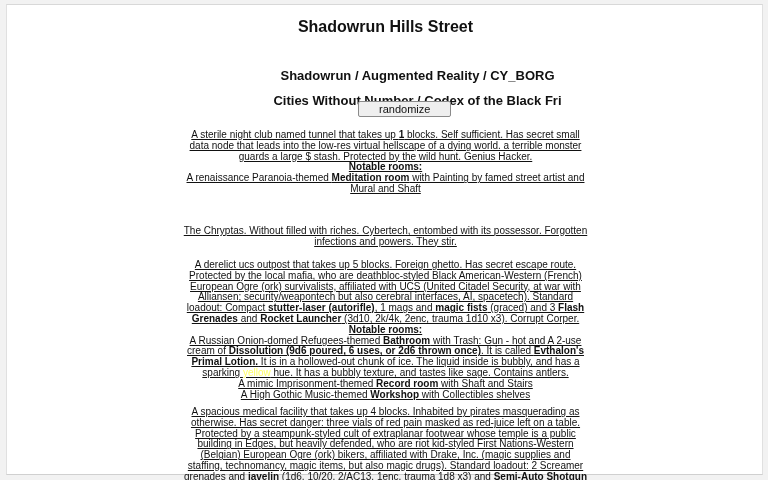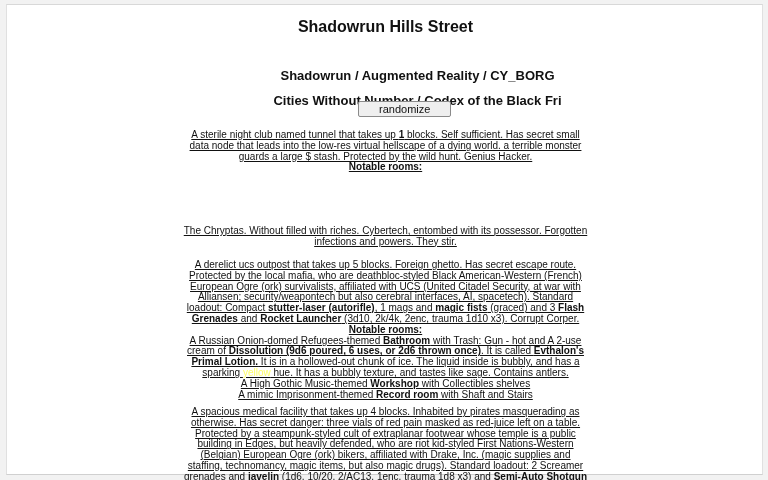--- a/index.html
+++ b/index.html
@@ -60,31 +60,32 @@
 <div class="frame">
   <div class="content">
     <h1>Shadowrun Hills Street</h1>
     <h2 class="sub1">Shadowrun / Augmented Reality / CY_BORG</h2>
     <h2 class="sub2">Cities Without Number / Codex of the Black Fri</h2>
     <button class="btn">randomize</button>
 
     <div class="block b1">
       <p><span>A sterile night club named tunnel that takes up </span><b>1</b><span> blocks. Self sufficient. Has secret small data node that leads into the low-res virtual hellscape of a dying world. a terrible monster guards a large $ stash. Protected by the wild hunt. Genius Hacker.</span></p>
       <p><b>Notable rooms:</b></p>
+      <p><span>A renaissance Paranoia-themed </span><b>Meditation room</b><span> with Painting by famed street artist and Mural and Shaft</span></p>
     </div>
 
     <div class="block b2">
       <p>The Chryptas. Without filled with riches. Cybertech, entombed with its possessor. Forgotten infections and powers. They stir.</p>
     </div>
 
     <div class="block b3">
       <p><span>A derelict ucs outpost that takes up 5 blocks. Foreign ghetto. Has secret escape route. Protected by the local mafia, who are deathbloc-styled Black American-Western (French) European Ogre (ork) survivalists, affiliated with UCS (United Citadel Security, at war with Alliansen; security/weapontech but also cerebral interfaces, AI, spacetech). Standard loadout: Compact </span><b>stutter-laser (autorifle)</b><span>, 1 mags and </span><b>magic fists</b><span> (graced) and 3 </span><b>Flash Grenades</b><span> and </span><b>Rocket Launcher</b><span> (3d10, 2k/4k, 2enc, trauma 1d10 x3). Corrupt Corper.</span></p>
       <p><b>Notable rooms:</b></p>
       <p><span>A Russian Onion-domed Refugees-themed </span><b>Bathroom</b><span> with Trash: Gun - hot and A 2-use cream of </span><b>Dissolution (9d6 poured, 6 uses, or 2d6 thrown once)</b><span>. It is called </span><b>Evthalon's Primal Lotion.</b><span> It is in a hollowed-out chunk of ice. The liquid inside is bubbly, and has a sparking </span><span class="yellow">yellow</span><span> hue. It has a bubbly texture, and tastes like sage. Contains antlers.</span></p>
+      <p><span>A mimic Imprisonment-themed </span><b>Record room</b><span> with Shaft and Stairs</span></p>
       <p><span>A High Gothic Music-themed </span><b>Workshop</b><span> with Collectibles shelves</span></p>
-      <p><span>A mimic Imprisonment-themed </span><b>Record room</b><span> with Shaft and Stairs</span></p>
     </div>
 
     <div class="block b4">
       <p><span>A spacious medical facility that takes up 4 blocks. Inhabited by pirates masquerading as otherwise. Has secret danger: three vials of red pain masked as red-juice left on a table. Protected by a steampunk-styled cult of extraplanar footwear whose temple is a public building in Edges, but heavily defended, who are riot kid-styled First Nations-Western (Belgian) European Ogre (ork) bikers, affiliated with Drake, Inc. (magic supplies and staffing, technomancy, magic items, but also magic drugs). Standard loadout: 2 Screamer grenades and </span><b>javelin</b><span> (1d6, 10/20, 2/AC13, 1enc, trauma 1d8 x3) and </span><b>Semi-Auto Shotgun</b></p>
     </div>
   </div>
 </div>
 
 </body></html>

